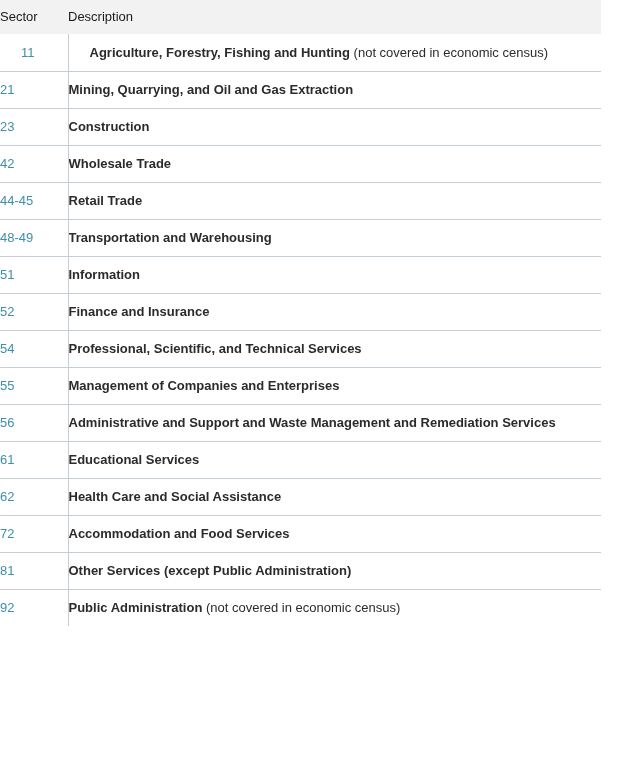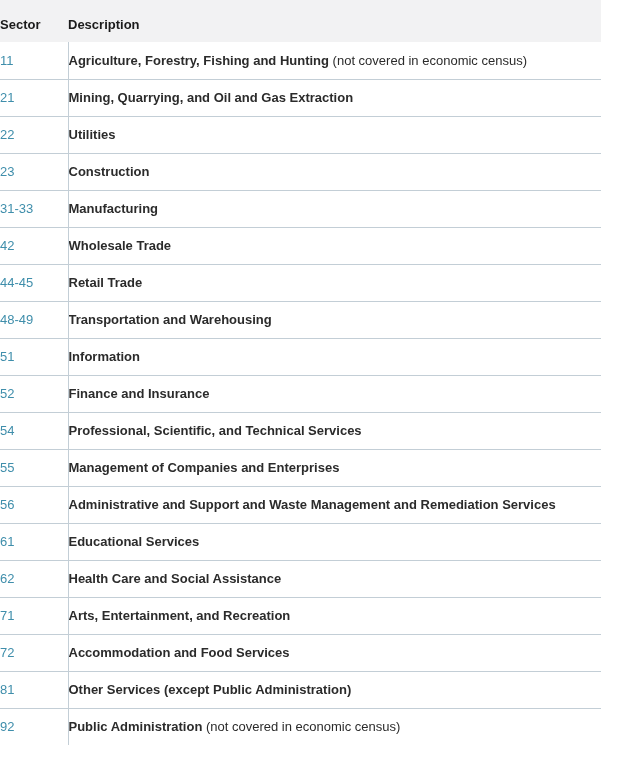--- a/index.html
+++ b/index.html
@@ -19,24 +19,24 @@
   .sector-table {
     width: 601px;
     border-collapse: collapse;
     table-layout: fixed;
   }
 
   
   .sector-table thead th {
     background: #f2f2f3;
     font-size: 13px;
-    font-weight: bold;
+    font-weight: normal;
     color: #1b1b1b;
     text-align: left;
-    padding: 17px 0 10px 0;
+    padding: 9px 0 10px 0;
     vertical-align: middle;
     border: none;
   }
   th.col-sector {
     width: 68px;
     padding-left: 13px;
   }
   th.col-desc {
     padding-left: 10px;
     margin-left: 28px;
@@ -47,20 +47,21 @@
     height: 37px;
   }
   .sector-table tbody td {
     border-top: 1px solid #c3ced6;
     vertical-align: middle;
     padding: 0;
     background: #ffffff;
   }
   .sector-table tbody tr:first-child td {
     border-top: none;
+    padding-left: 21px;
   }
 
   td.cell-sector {
     width: 68px;
     padding-left: 13px;
     font-size: 13px;
     color: #3f8eab;
     border-right: 1px solid #c3ced6;
     white-space: nowrap;
   }
@@ -97,30 +98,22 @@
   <tbody id="table-body">
       <tr>
         <td class="cell-sector">11</td>
         <td class="cell-desc"><span class="desc-main">Agriculture, Forestry, Fishing and Hunting </span><span class="note">(not covered in economic census)</span></td>
       </tr>
       <tr>
         <td class="cell-sector">21</td>
         <td class="cell-desc"><span class="desc-main">Mining, Quarrying, and Oil and Gas Extraction</span></td>
       </tr>
       <tr>
-        <td class="cell-sector">22</td>
-        <td class="cell-desc"><span class="desc-main">Utilities</span></td>
-      </tr>
-      <tr>
         <td class="cell-sector">23</td>
         <td class="cell-desc"><span class="desc-main">Construction</span></td>
-      </tr>
-      <tr>
-        <td class="cell-sector">31-33</td>
-        <td class="cell-desc"><span class="desc-main">Manufacturing</span></td>
       </tr>
       <tr>
         <td class="cell-sector">42</td>
         <td class="cell-desc"><span class="desc-main">Wholesale Trade</span></td>
       </tr>
       <tr>
         <td class="cell-sector">44-45</td>
         <td class="cell-desc"><span class="desc-main">Retail Trade</span></td>
       </tr>
       <tr>
@@ -149,24 +142,20 @@
       </tr>
       <tr>
         <td class="cell-sector">61</td>
         <td class="cell-desc"><span class="desc-main">Educational Services</span></td>
       </tr>
       <tr>
         <td class="cell-sector">62</td>
         <td class="cell-desc"><span class="desc-main">Health Care and Social Assistance</span></td>
       </tr>
       <tr>
-        <td class="cell-sector">71</td>
-        <td class="cell-desc"><span class="desc-main">Arts, Entertainment, and Recreation</span></td>
-      </tr>
-      <tr>
         <td class="cell-sector">72</td>
         <td class="cell-desc"><span class="desc-main">Accommodation and Food Services</span></td>
       </tr>
       <tr>
         <td class="cell-sector">81</td>
         <td class="cell-desc"><span class="desc-main">Other Services (except Public Administration)</span></td>
       </tr>
       <tr>
         <td class="cell-sector">92</td>
         <td class="cell-desc"><span class="desc-main">Public Administration </span><span class="note">(not covered in economic census)</span></td>

